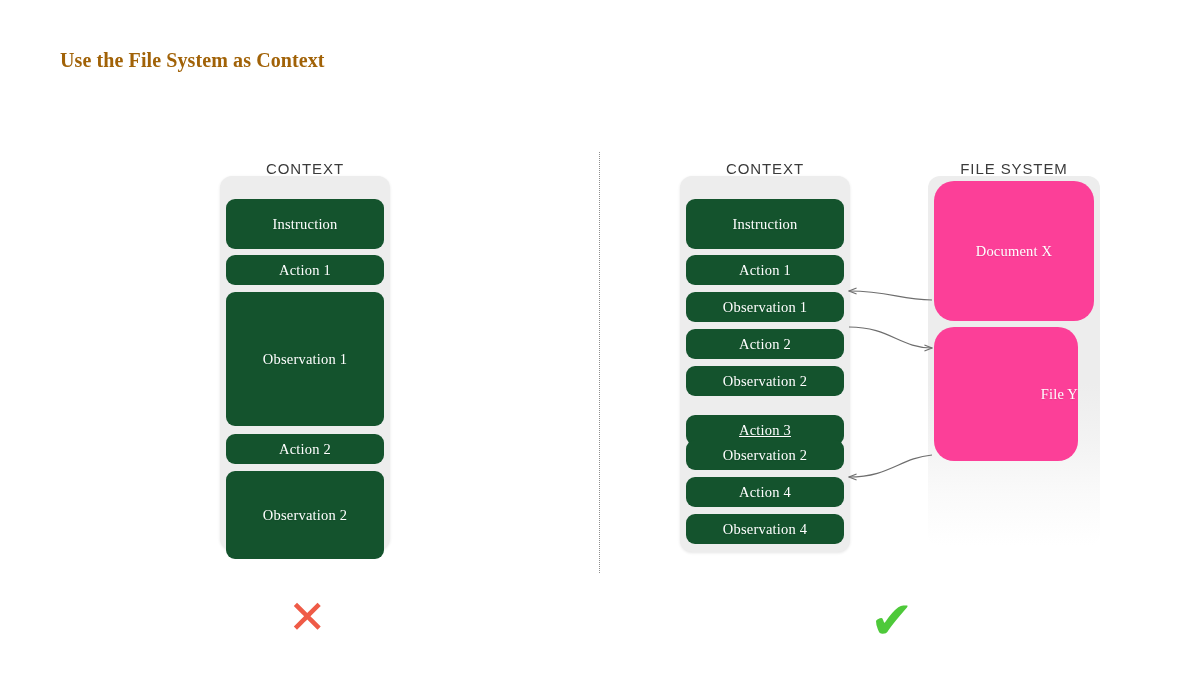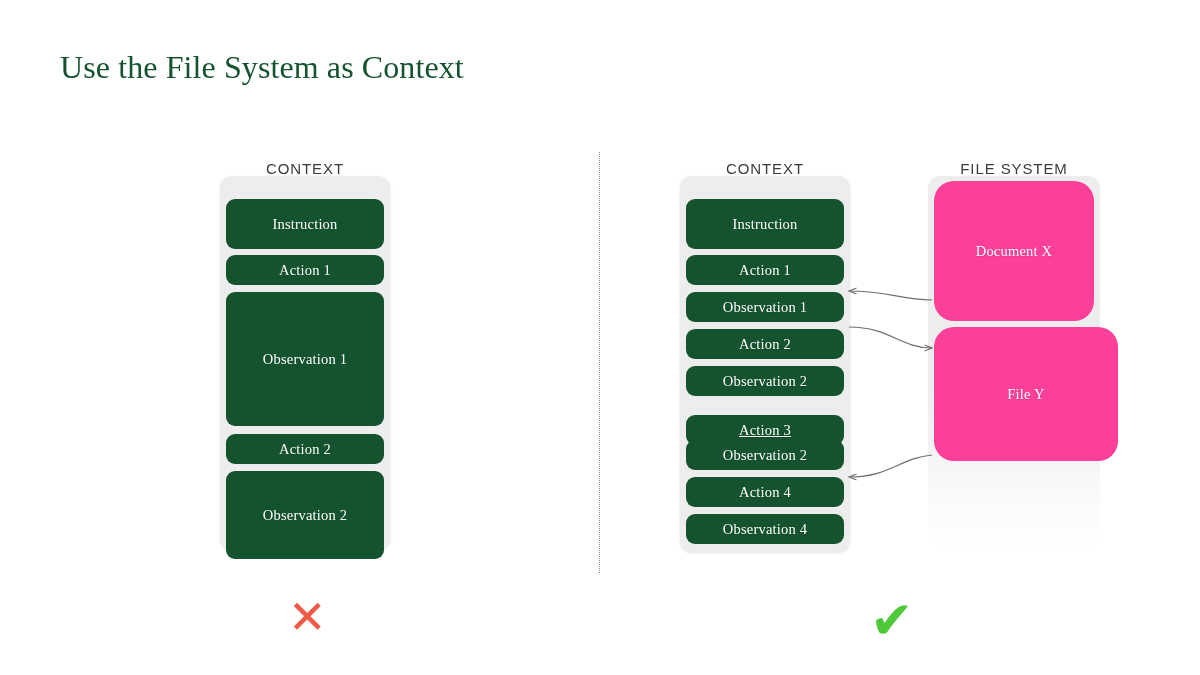--- a/index.html
+++ b/index.html
@@ -17,24 +17,24 @@
     font-family: "Liberation Sans", sans-serif;
     -webkit-font-smoothing: antialiased;
   }
 
   
   .slide-title {
     position: absolute;
     left: 60px;
     top: 49px;
     font-family: "Liberation Serif", serif;
-    font-weight: normal;
-    font-size: 32px;
+    font-weight: bold;
+    font-size: 20px;
     letter-spacing: 0.1px;
-    color: #14532d;
+    color: #a16207;
     white-space: nowrap;
   }
 
   
   .col-heading {
     position: absolute;
     font-family: "Liberation Sans", sans-serif;
     font-size: 15px;
     letter-spacing: 0.9px;
     color: #3b3b3b;
@@ -170,21 +170,21 @@
 
 <div class="verdict check" style="left:870px; top:594px;">✔</div>
 
 <div class="col-heading" style="left:928px; top:160px; width:172px;">FILE SYSTEM</div>
 
 <div class="stack-shell fade" style="left:928px; top:176px; width:172px; height:370px;"></div>
 
 <div class="blk pink" style="left:934px; top:181px; width:160px; height:140px;">
   <span>Document X</span>
 </div>
-<div class="blk pink" style="left:934px; top:327px; width:184px; height:134px;">
+<div class="blk pink" style="left:934px; top:327px; width:144px; height:134px;justify-content:flex-end;">
   <span>File Y</span>
 </div>
 
 <svg class="arrows" viewBox="0 0 1200 675">
   <defs>
     <marker id="arrowhead" viewBox="0 0 10 10" refX="9" refY="5" markerWidth="7" markerHeight="7" orient="auto-start-reverse">
       <path d="M 0 1.5 L 9 5 L 0 8.5" fill="none" stroke="#6e6e6e" stroke-width="1.3"></path>
     </marker>
   </defs>
 

